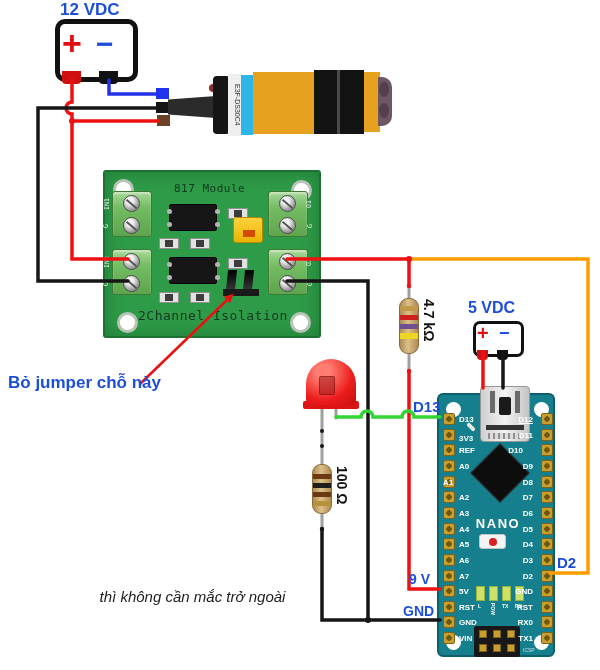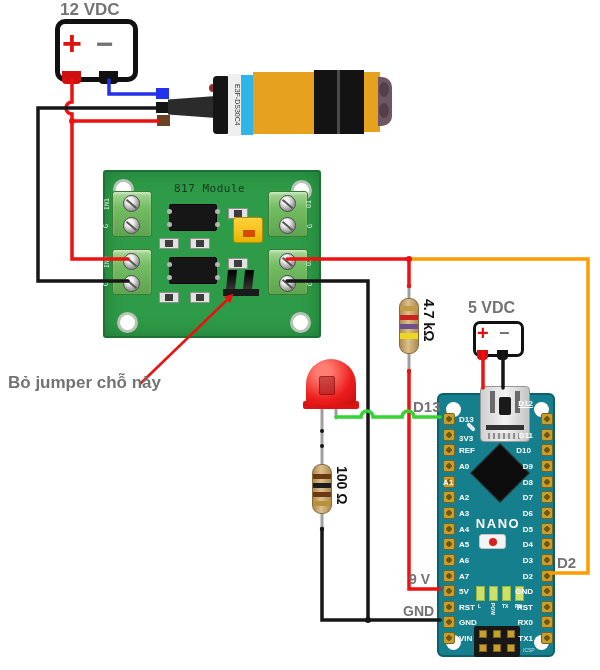--- a/index.html
+++ b/index.html
@@ -1,19 +1,19 @@
 <!DOCTYPE html>
 <html><head>
 <meta charset="utf-8">
 <style>
   html,body{margin:0;padding:0;background:#fff;}
   #canvas{position:relative;width:600px;height:670px;background:#ffffff;overflow:hidden;
           font-family:"Liberation Sans",sans-serif;}
   .abs{position:absolute;}
-  .lbl{position:absolute;font-weight:bold;color:#737373;white-space:nowrap;}
+  .lbl{position:absolute;font-weight:bold;color:#1d4ed8;white-space:nowrap;}
   
   svg.wires{position:absolute;left:0;top:0;z-index:3;pointer-events:none;}
   
   .bat{position:absolute;background:#fff;border:5px solid #111;border-radius:10px;z-index:1;}
   .bat5{border-width:3px;border-radius:7px;}
   .tab{position:absolute;border-radius:0 0 4px 4px;z-index:1;}
   
   .conn{position:absolute;z-index:1;}
   
   .pcb{position:absolute;left:103px;top:170px;width:218px;height:168px;background:#2e9b48;
@@ -107,20 +107,21 @@
   <div class="abs" style="left:378px;top:77px;width:14px;height:49px;background:#6e5663;border-radius:0 10px 10px 0;z-index:1;"></div>
   <div class="abs" style="left:379px;top:82px;width:10px;height:15px;background:#54404c;border-radius:50%;z-index:1;"></div>
   <div class="abs" style="left:379px;top:103px;width:10px;height:15px;background:#54404c;border-radius:50%;z-index:1;"></div>
 
   <div class="pcb">
     <div class="hole" style="left:8px;top:7px;"></div>
     <div class="hole" style="left:186px;top:8px;"></div>
     <div class="hole" style="left:12px;top:140px;"></div>
     <div class="hole" style="left:185px;top:140px;"></div>
     <div class="mtxt" style="left:69px;top:10px;font-size:11px;letter-spacing:.5px;">817 Module</div>
+    <div class="mtxt" style="left:33px;top:136px;font-size:13px;letter-spacing:.5px;">2Channel Isolation</div>
 
     <div class="term" style="left:7px;top:19px;">
       <div class="screw" style="left:10px;top:3px;"></div>
       <div class="screw" style="left:10px;top:25px;"></div>
     </div>
     <div class="term" style="left:7px;top:77px;">
       <div class="screw" style="left:10px;top:3px;"></div>
       <div class="screw" style="left:10px;top:25px;"></div>
     </div>
     <div class="term" style="left:163px;top:19px;">
@@ -282,23 +283,23 @@
     <div class="pad" style="left:102px;top:112px;"></div>
     <div class="pad" style="left:102px;top:128px;"></div>
     <div class="pad" style="left:102px;top:143px;"></div>
     <div class="pad" style="left:102px;top:159px;"></div>
     <div class="pad" style="left:102px;top:175px;"></div>
     <div class="pad" style="left:102px;top:190px;"></div>
     <div class="pad" style="left:102px;top:206px;"></div>
     <div class="pad" style="left:102px;top:221px;"></div>
     <div class="pad" style="left:102px;top:237px;"></div>
 
-    <div class="pinlab" style="right:20px;top:4px;text-decoration:underline;">D12</div>
+    <div class="pinlab" style="right:20px;top:20px;text-decoration:underline;">D12</div>
     <div class="pinlab" style="right:20px;top:36px;">D11</div>
-    <div class="pinlab" style="right:22px;top:51px;">D10</div>
+    <div class="pinlab" style="right:30px;top:51px;">D10</div>
     <div class="pinlab" style="right:20px;top:67px;">D9</div>
     <div class="pinlab" style="right:20px;top:83px;">D8</div>
     <div class="pinlab" style="right:20px;top:98px;">D7</div>
     <div class="pinlab" style="right:20px;top:114px;">D6</div>
     <div class="pinlab" style="right:20px;top:130px;">D5</div>
     <div class="pinlab" style="right:20px;top:145px;">D4</div>
     <div class="pinlab" style="right:20px;top:161px;">D3</div>
     <div class="pinlab" style="right:20px;top:177px;">D2</div>
     <div class="pinlab" style="right:20px;top:192px;">GND</div>
     <div class="pinlab" style="right:20px;top:208px;">RST</div>
@@ -345,15 +346,16 @@
     <polygon points="233.5,293.7 230.1,303.2 223.9,296.8" fill="#ea1111"></polygon>
   </svg>
 
   <div class="lbl" style="left:8px;top:373px;font-size:17px;z-index:5;">Bỏ jumper chỗ này</div>
   <div class="lbl" style="left:413px;top:398px;font-size:15px;z-index:5;">D13</div>
   <div class="lbl" style="left:557px;top:554px;font-size:15px;z-index:5;">D2</div>
   <div class="lbl" style="left:409px;top:571px;font-size:14px;z-index:5;">9 V</div>
   <div class="lbl" style="left:403px;top:603px;font-size:14px;z-index:5;">GND</div>
   <div class="abs" style="left:50px;top:586px;width:285px;text-align:center;z-index:5;font-size:15px;
        font-style:italic;color:#1c1c1c;line-height:1.45;">
+    <div>thì không cần mắc trở ngoài</div>
   </div>
 
 </div>
 
 </body></html>

